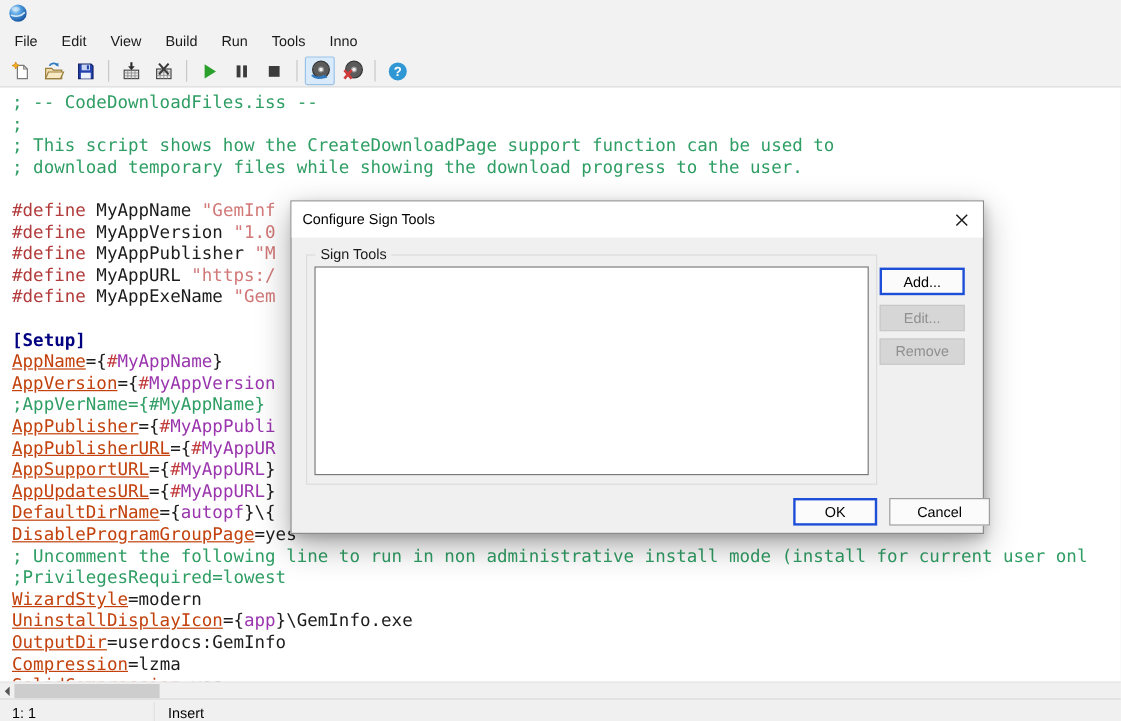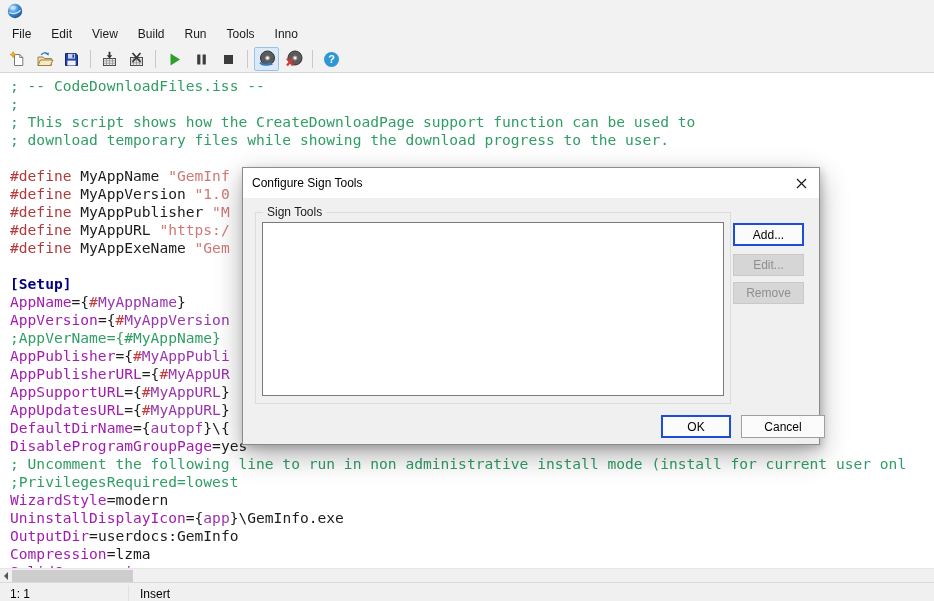--- a/index.html
+++ b/index.html
@@ -20,21 +20,21 @@
   .tbtn.active { background:#d9eafb; border-color:#9bc3e8; }
   .tsep { width:1px; height:18px; background:#c9c9c9; margin:0 5px; }
 
   
   .editor { position:absolute; left:0; top:73px; width:934px; height:495px; background:#ffffff;
             overflow:hidden; padding:4px 0 0 10px;
             font-family:"DejaVu Sans Mono", monospace; font-size:14.6px; line-height:18px;
             white-space:pre; cursor:text; }
   .code-line { height:18px; }
   .tk-cm   { color:#2f9e64; }
-  .tk-kw   { color:#a21caf; }
+  .tk-kw   { color:#c2410c;text-decoration:underline; }
   .tk-dir  { color:#b23a3a; }
   .tk-str  { color:#d27878; }
   .tk-hash { color:#c23b3b; }
   .tk-const{ color:#9a35ae; }
   .tk-sec  { color:#000080; font-weight:bold; }
   .tk-id, .tk-sym { color:#1c1c1c; }
 
   
   .hscroll { position:absolute; left:0; top:568px; width:934px; height:14px; background:#f0f0f0;
              border-top:1px solid #e6e6e6; }

